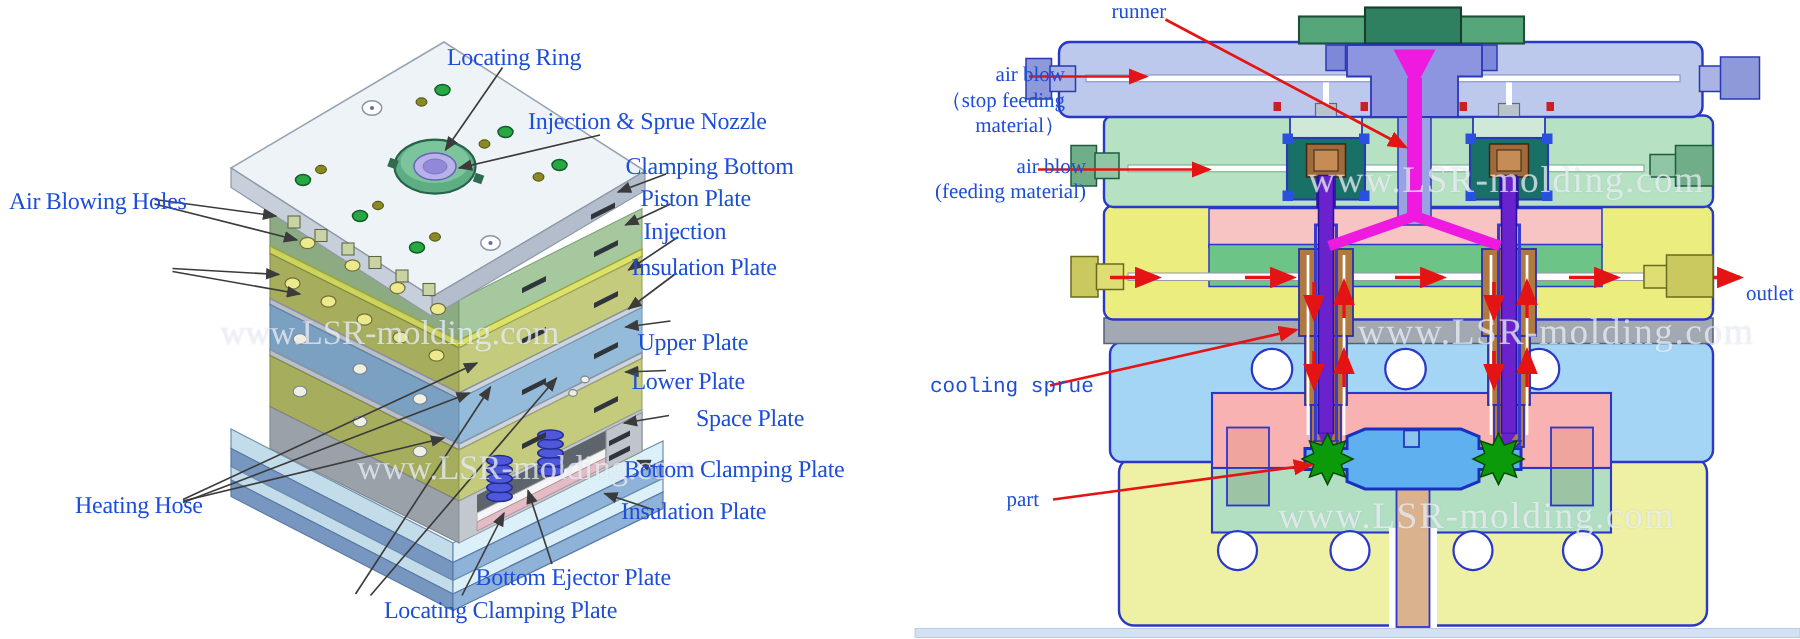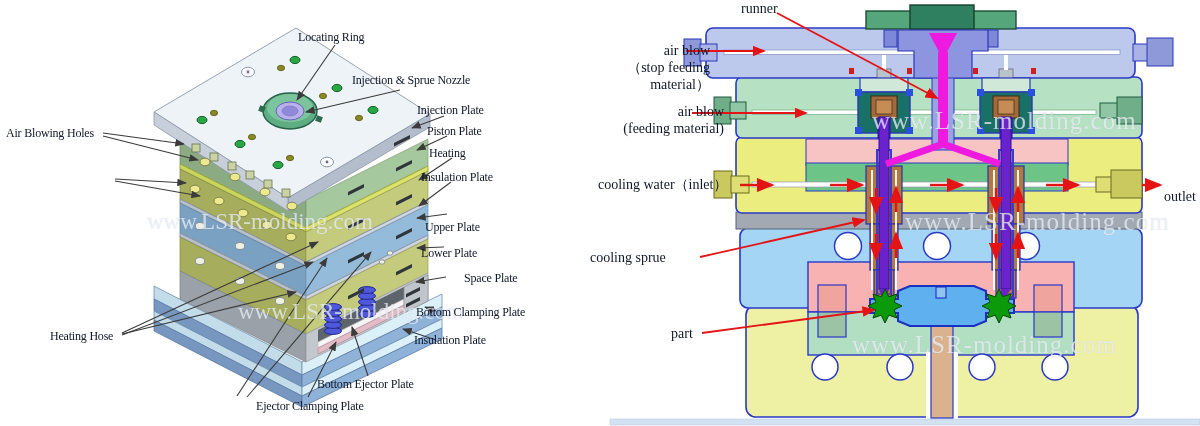--- a/index.html
+++ b/index.html
@@ -1,20 +1,20 @@
 <!DOCTYPE html>
 <html><head>
 <meta charset="utf-8">
 <style>
   html,body{margin:0;padding:0;background:#ffffff;}
   #stage{position:relative;width:1200px;height:426px;background:#ffffff;overflow:hidden;
          font-family:"Liberation Serif",serif;}
   #drawing{position:absolute;left:0;top:0;}
-  .lbl{position:absolute;color:#0f172a;white-space:pre-line;}
-  .lbl-l{font-size:12px;letter-spacing:-0.2px;line-height:1.18;}
+  .lbl{position:absolute;color:#1d4ed8;white-space:pre-line;}
+  .lbl-l{font-size:16px;letter-spacing:-0.2px;line-height:1.18;}
   .lbl-r{font-size:14px;line-height:1.2;}
   .ctr{text-align:right;}
   .wm{position:absolute;color:rgba(244,247,252,0.68);white-space:nowrap;
       text-shadow:0 0 1px rgba(140,155,180,0.35);}
   .wm-l{font-size:23px;}
   .wm-r{font-size:25px;letter-spacing:1px;}
 </style>
 </head>
 <body>
 
@@ -361,39 +361,38 @@
 </svg>
 
 <div class="wm wm-l" style="left:147px;top:209px;">www.LSR-molding.com</div>
 <div class="wm wm-l" style="left:238px;top:299px;">www.LSR-molding.com</div>
 <div class="wm wm-r" style="left:872px;top:107px;">www.LSR-molding.com</div>
 <div class="wm wm-r" style="left:905px;top:208px;">www.LSR-molding.com</div>
 <div class="wm wm-r" style="left:852px;top:331px;">www.LSR-molding.com</div>
 
 <div class="lbl lbl-l" style="left:298px;top:30px;">Locating Ring</div>
 <div class="lbl lbl-l" style="left:352px;top:73px;">Injection &amp; Sprue Nozzle</div>
-<div class="lbl lbl-l" style="left:417px;top:103px;">Injection Plate</div>
+<div class="lbl lbl-l" style="left:417px;top:103px;">Clamping Bottom</div>
 <div class="lbl lbl-l" style="left:427px;top:124px;">Piston Plate</div>
-<div class="lbl lbl-l" style="left:429px;top:146px;">Heating</div>
+<div class="lbl lbl-l" style="left:429px;top:146px;">Injection</div>
 <div class="lbl lbl-l" style="left:421px;top:170px;">Insulation Plate</div>
 <div class="lbl lbl-l" style="left:425px;top:220px;">Upper Plate</div>
 <div class="lbl lbl-l" style="left:421px;top:246px;">Lower Plate</div>
 <div class="lbl lbl-l" style="left:424px;top:271px;margin-left:40px;">Space Plate</div>
 <div class="lbl lbl-l" style="left:416px;top:305px;">Bottom Clamping Plate</div>
 <div class="lbl lbl-l" style="left:414px;top:333px;">Insulation Plate</div>
 <div class="lbl lbl-l" style="left:317px;top:377px;">Bottom Ejector Plate</div>
-<div class="lbl lbl-l" style="left:256px;top:399px;">Ejector Clamping Plate</div>
+<div class="lbl lbl-l" style="left:256px;top:399px;">Locating Clamping Plate</div>
 <div class="lbl lbl-l" style="left:183px;top:399px;margin-top:28px;">Thermocouples</div>
 <div class="lbl lbl-l" style="left:50px;top:329px;">Heating Hose</div>
 <div class="lbl lbl-l" style="left:6px;top:126px;">Air Blowing Holes</div>
 
 <div class="lbl lbl-r" style="left:741px;top:1px;">runner</div>
 <div class="lbl lbl-r ctr" style="left:594px;top:43px;width:116px;">air blow
 （stop feeding
 material）</div>
 <div class="lbl lbl-r ctr" style="left:600px;top:104px;width:124px;">air blow
 (feeding material)</div>
-<div class="lbl lbl-r" style="left:598px;top:177px;">cooling water（inlet）</div>
 <div class="lbl lbl-r" style="left:1164px;top:177px;margin-top:12px;">outlet</div>
-<div class="lbl lbl-r" style="left:590px;top:250px;">cooling sprue</div>
+<div class="lbl lbl-r" style="left:620px;top:250px;font-family:Liberation Mono, monospace;">cooling sprue</div>
 <div class="lbl lbl-r" style="left:671px;top:326px;">part</div>
 
 </div>
 
 </body></html>

